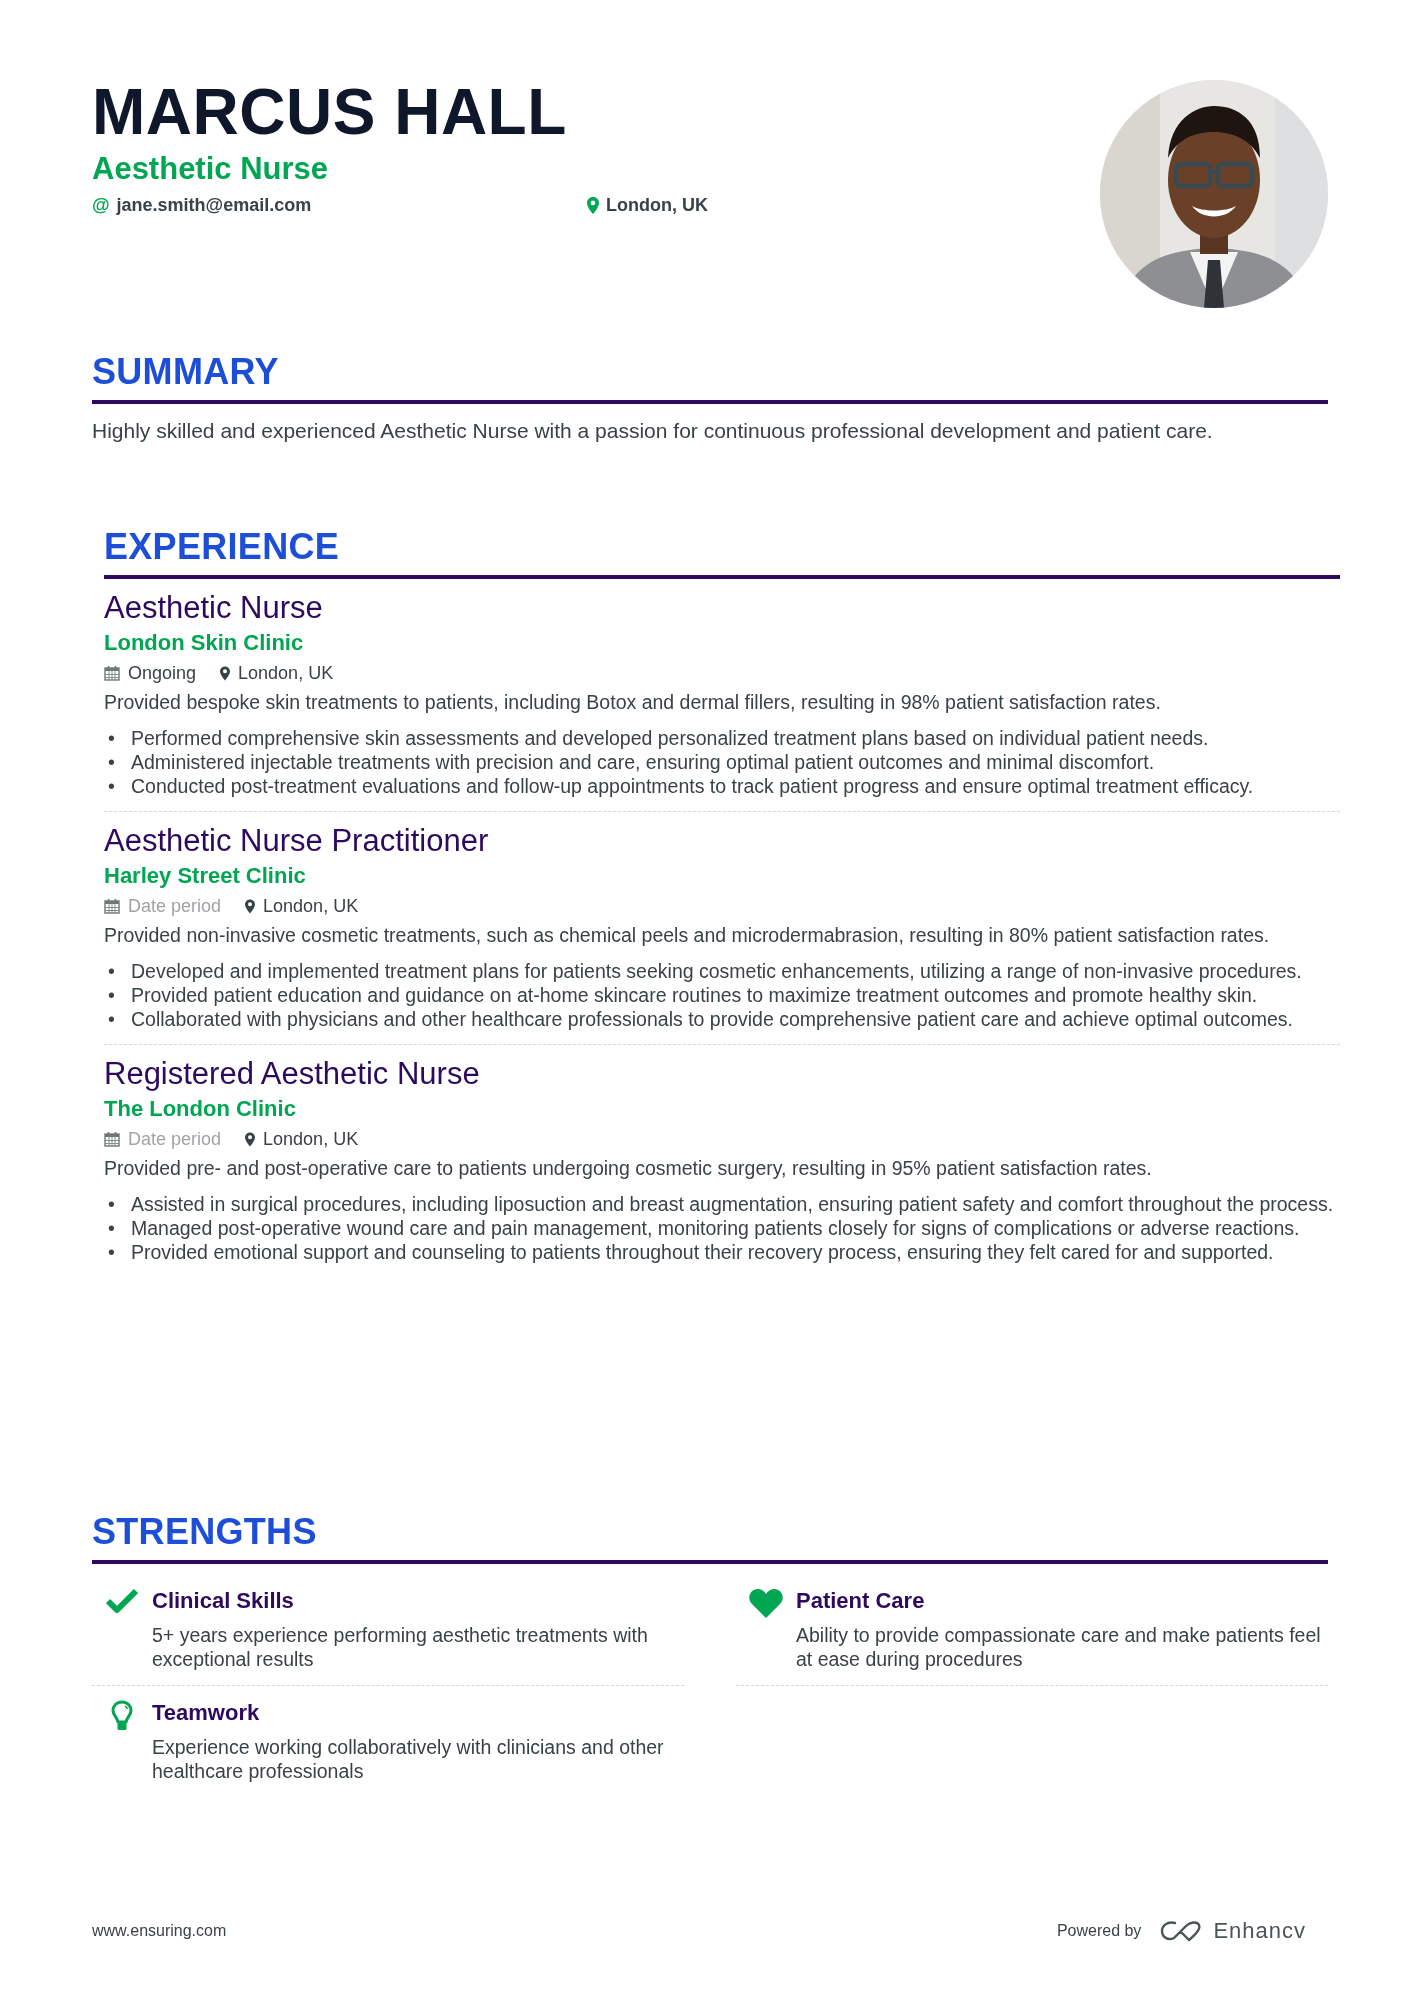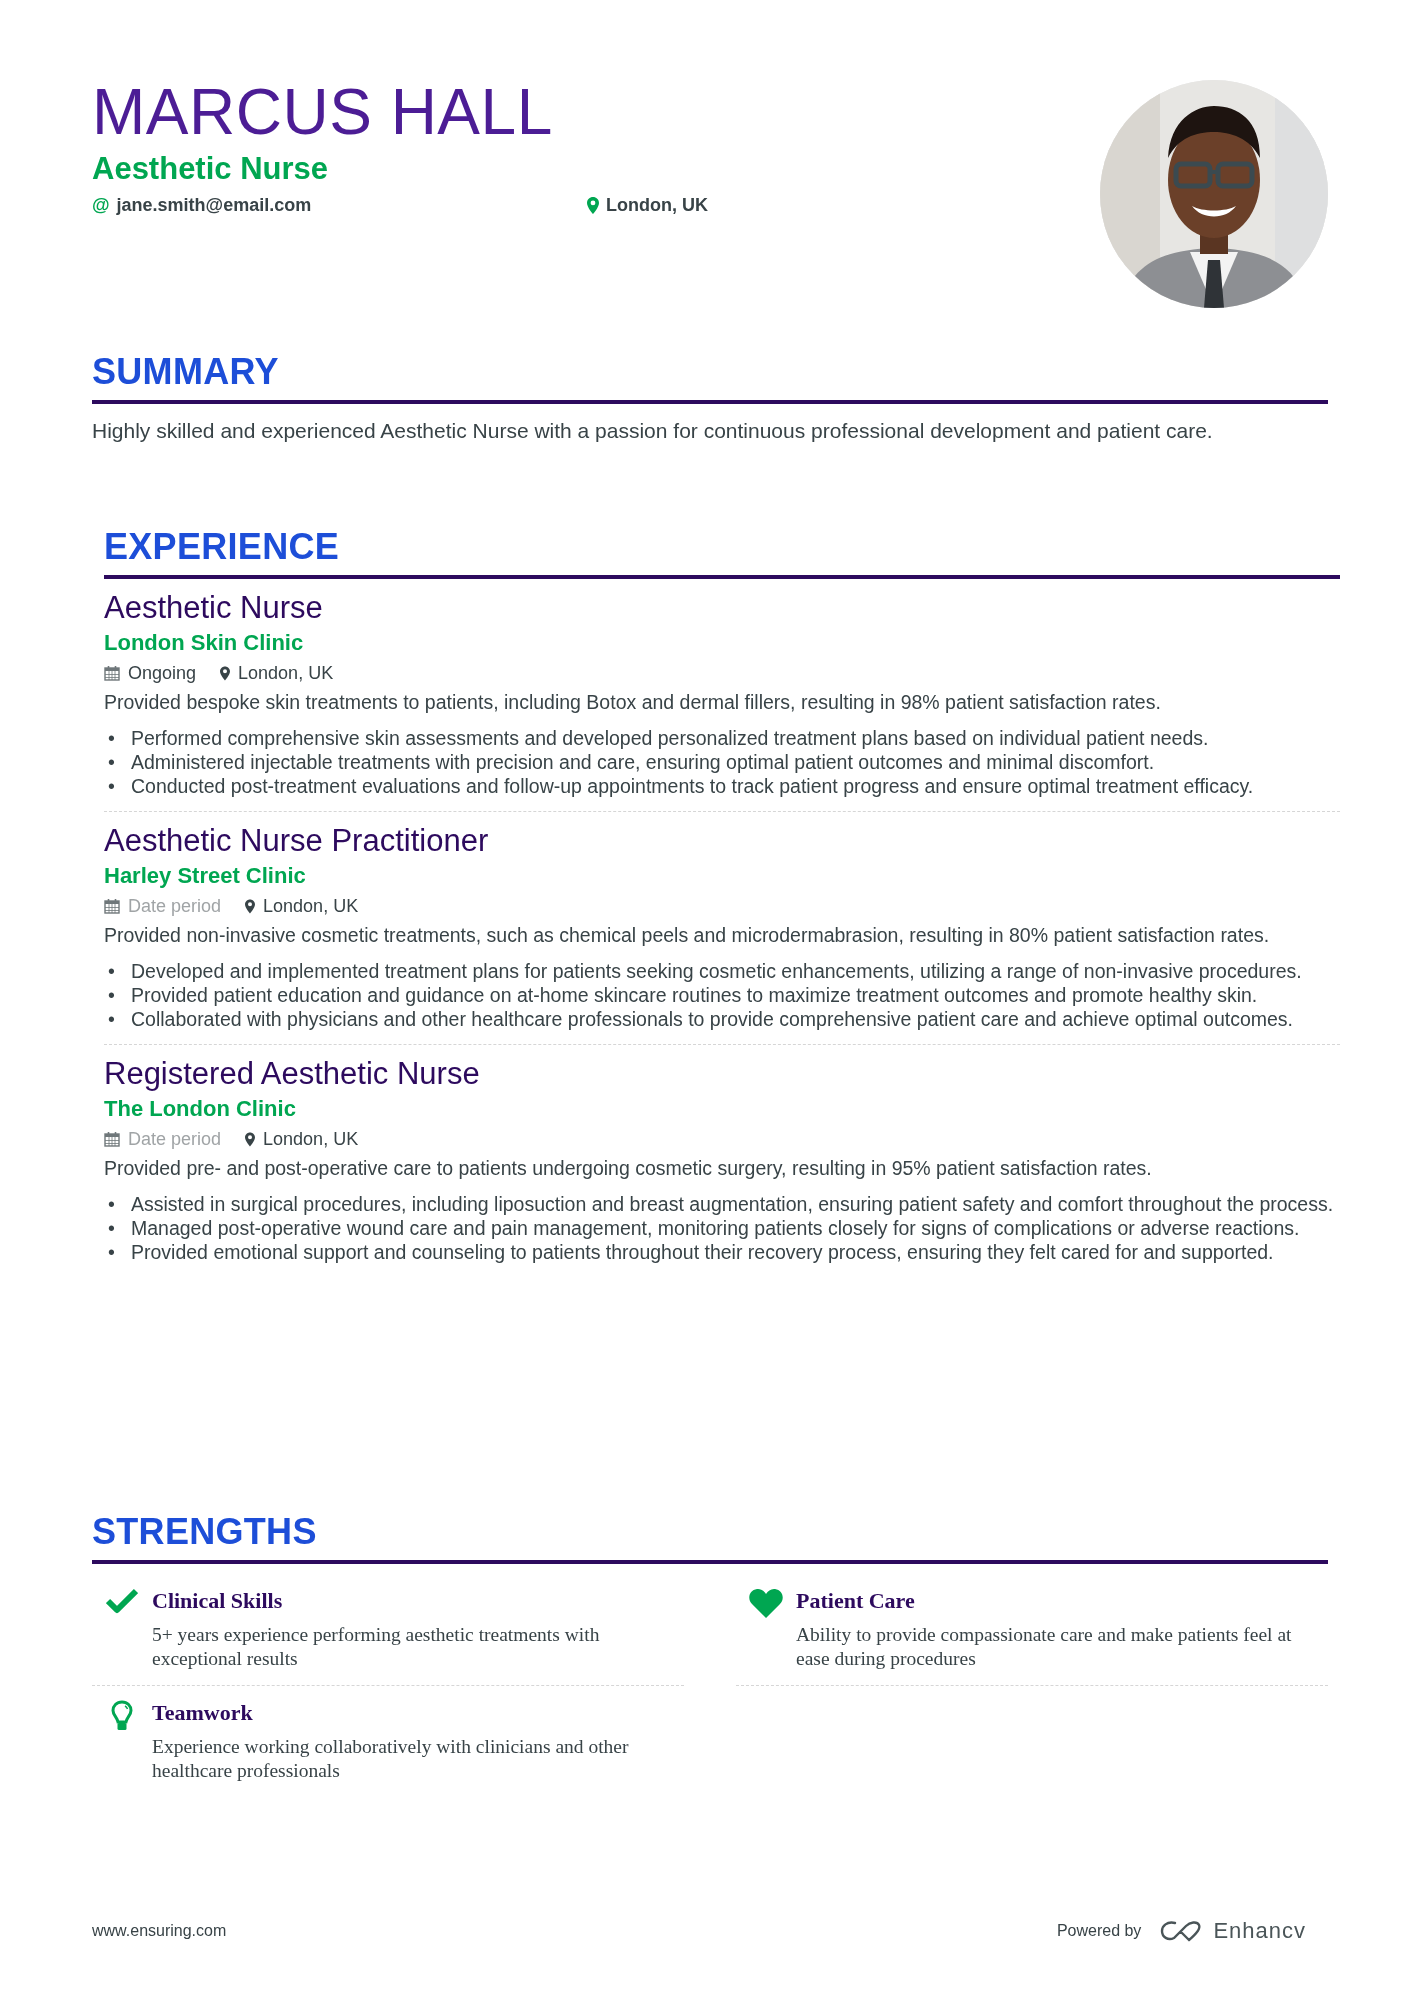--- a/index.html
+++ b/index.html
@@ -1,21 +1,21 @@
 <!DOCTYPE html>
 <html><head>
 <meta charset="utf-8">
 <style>
   * { box-sizing: border-box; margin: 0; padding: 0; }
   html, body { width: 1410px; height: 1995px; background: #ffffff; }
   body { font-family: "Liberation Sans", sans-serif; color: #384347; position: relative; overflow: hidden; }
   .page { position: absolute; left: 92px; top: 0; width: 1236px; }
 
   .header { position: relative; height: 330px; }
-  .name { position: absolute; top: 76px; left: 0; font-size: 64px; font-weight: normal; color: #4c1d95; letter-spacing: 0.5px; line-height: 72px; }
+  .name { position: absolute; top: 76px; left: 0; font-size: 64px; font-weight: bold; color: #0f172a; letter-spacing: 0.5px; line-height: 72px; }
   .role { position: absolute; top: 150px; left: 0; font-size: 31px; font-weight: bold; color: #00a651; line-height: 38px; }
   .contact { position: absolute; top: 193px; left: 0; width: 900px; font-size: 18px; font-weight: bold; color: #384347; line-height: 24px; }
   .contact .item { position: absolute; top: 0; display: flex; align-items: center; gap: 7px; white-space: nowrap; }
   .contact .icon { color: #00a651; font-weight: bold; font-size: 18px; display: inline-flex; }
   .photo { position: absolute; left: 1008px; top: 80px; width: 228px; height: 228px; border-radius: 50%; overflow: hidden; background: #e9e9ea; }
 
   .section { position: relative; }
   .section-title { font-size: 36px; font-weight: bold; color: #1d4ed8; line-height: 48px; letter-spacing: 0.3px; }
   .section-rule { height: 4px; background: #2d0a5e; margin-top: 4px; }
 
@@ -30,21 +30,21 @@
   .job-meta { display: flex; gap: 24px; font-size: 18px; line-height: 24px; margin-top: 3px; color: #384347; }
   .job-meta .m { display: flex; align-items: center; gap: 8px; }
   .job-meta .placeholder { color: #a0a4a6; }
   .job-desc { font-size: 19.5px; line-height: 24px; margin-top: 5px; color: #384347; }
   .job-bullets { list-style: none; margin-top: 12px; }
   .job-bullets li { position: relative; padding-left: 27px; font-size: 19.5px; line-height: 24px; color: #384347; }
   .job-bullets li::before { content: "•"; position: absolute; left: 4px; top: 0; color: #384347; }
 
   .strengths { position: absolute; top: 1508px; left: 0; width: 1236px; }
   .strength-grid { display: grid; grid-template-columns: 592px 592px; column-gap: 52px; margin-top: 10px; }
-  .strength { display: flex; padding: 12px 0 14px 0; border-bottom: 1.5px dashed #d6d6d6; font-family: Liberation Serif, serif; }
+  .strength { display: flex; padding: 12px 0 14px 0; border-bottom: 1.5px dashed #d6d6d6; }
   .strength.last { border-bottom: none; }
   .strength .sicon { width: 60px; flex: none; display: flex; justify-content: center; padding-top: 2px; }
   .strength-title { font-size: 22px; font-weight: bold; color: #2d0a5e; line-height: 30px; }
   .strength-desc { font-size: 19.5px; line-height: 24px; color: #384347; margin-top: 7px; }
 
   .footer { position: absolute; top: 1918px; left: 92px; width: 1236px; height: 30px; font-size: 16px; color: #384347; }
   .footer-url { position: absolute; left: 0; top: 4px; }
   .footer-brand { position: absolute; right: 22px; top: 0; display: flex; align-items: center; gap: 18px; }
   .brand-name { font-size: 22px; color: #4a5558; letter-spacing: 1px; }
 </style>

